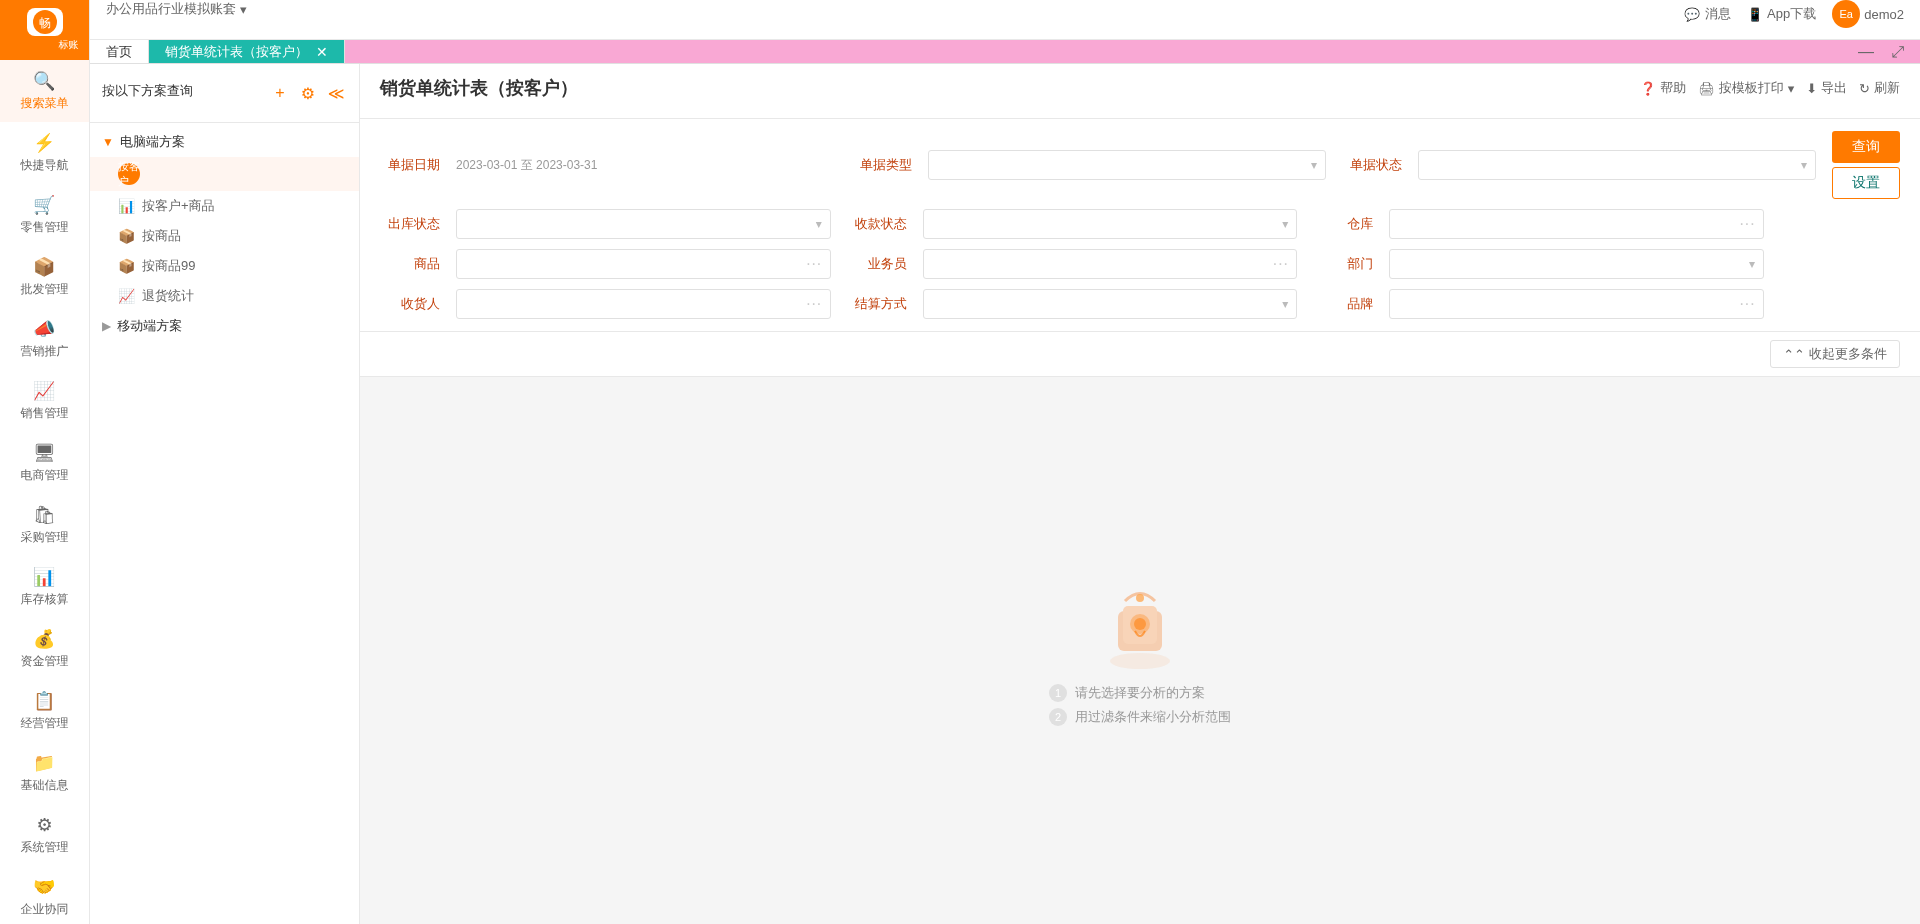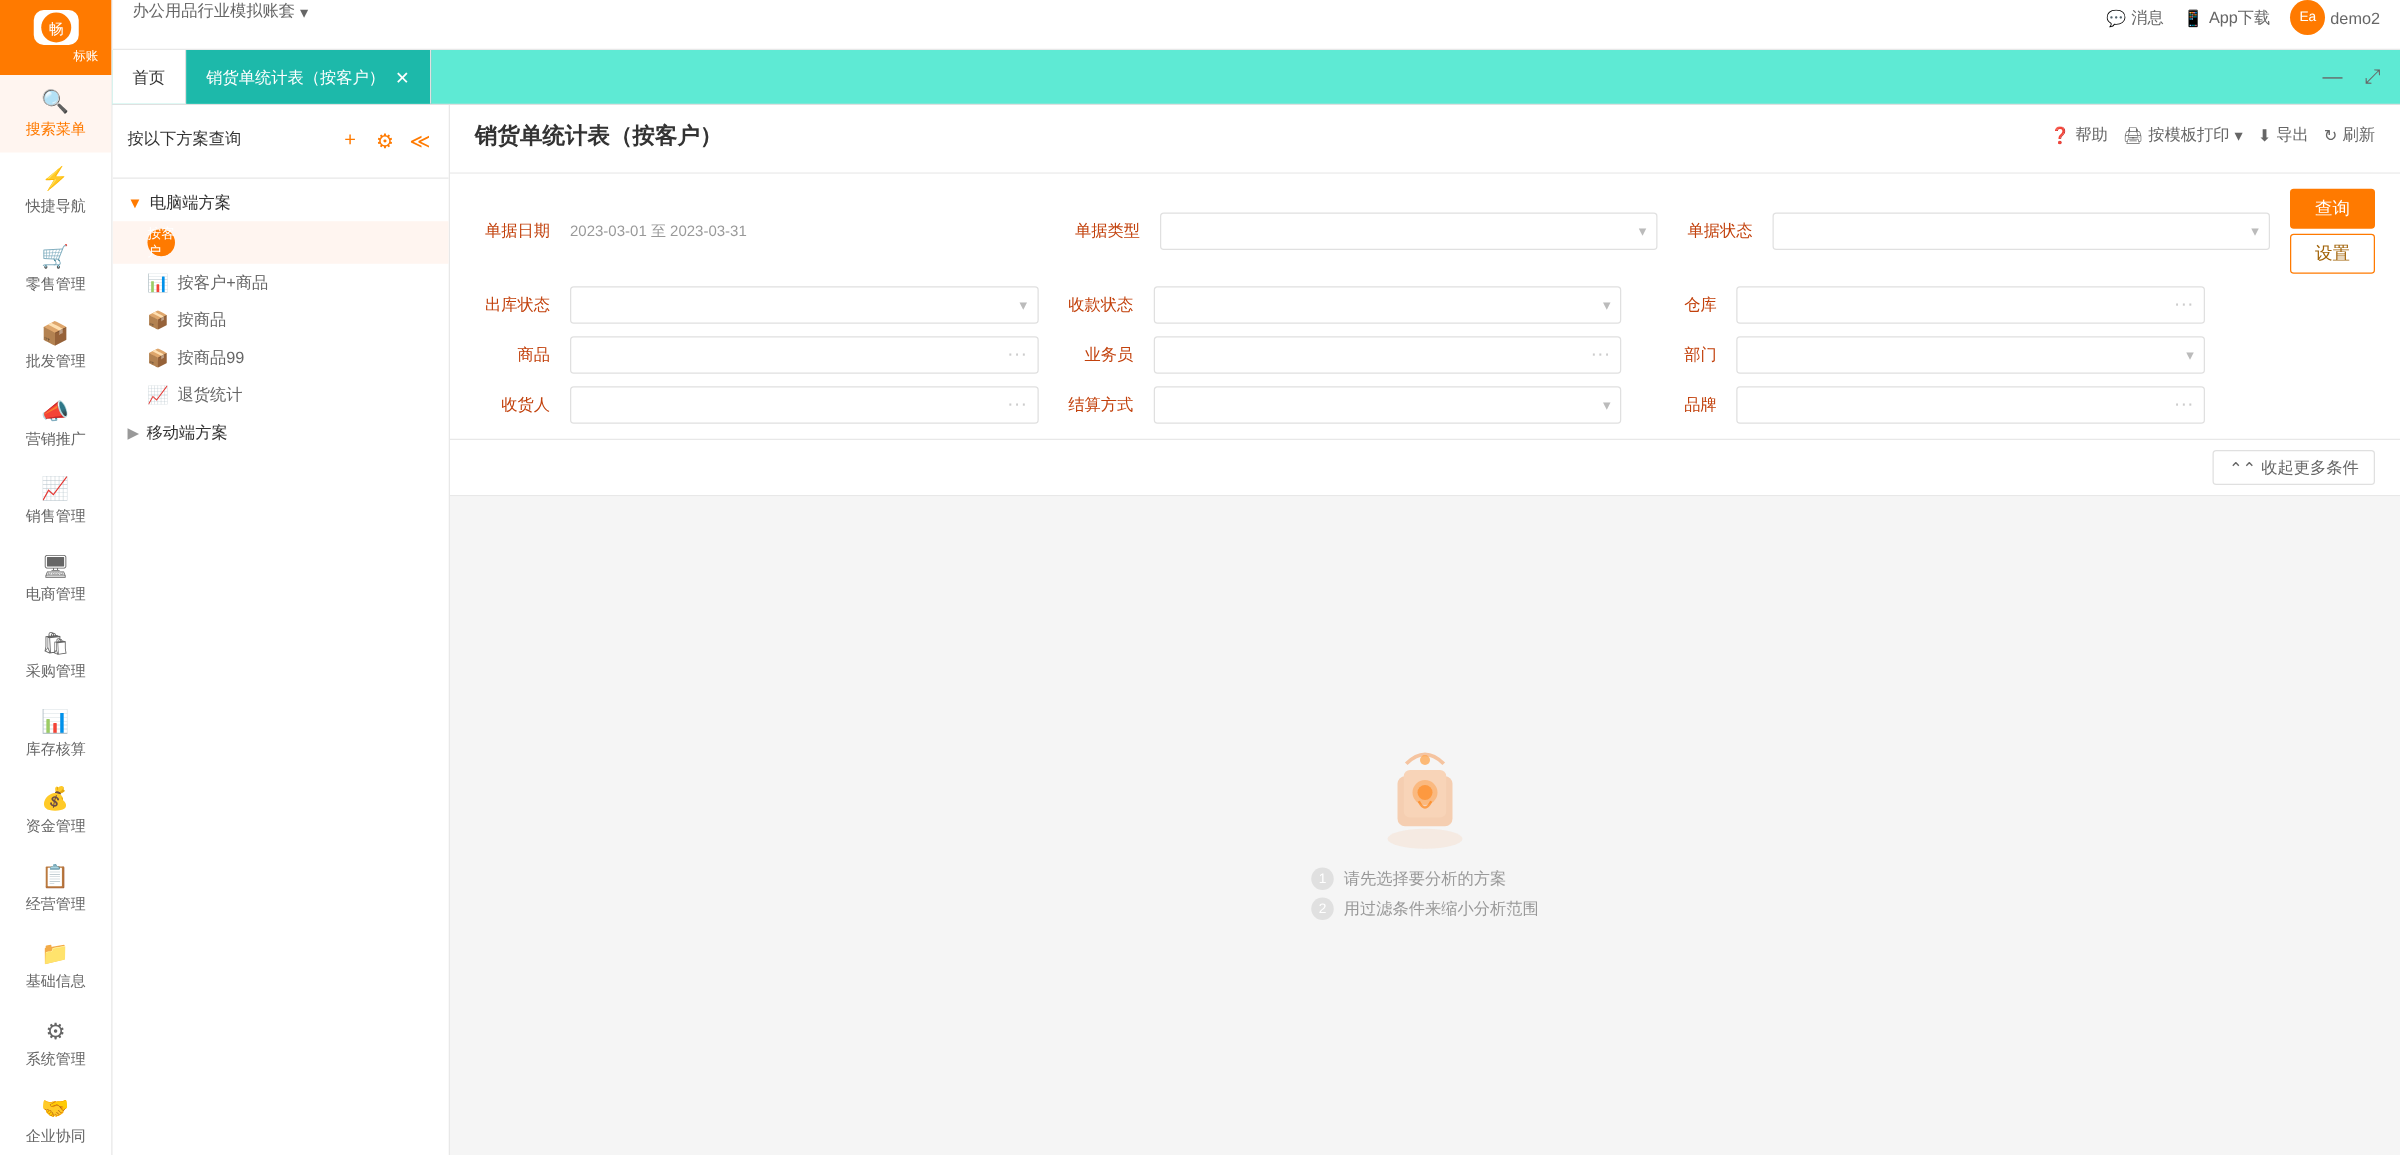--- a/index.html
+++ b/index.html
@@ -21,21 +21,21 @@
 
     
     .topbar { background: #fff; display: flex; align-items: flex-start; justify-content: space-between; padding: 0 16px; height: 40px; border-bottom: 1px solid #e8e8e8; flex-shrink: 0; }
     .topbar-left { display: flex; align-items: center; gap: 8px; color: #666; font-size: 13px; }
     .topbar-dropdown { display: flex; align-items: center; gap: 4px; cursor: pointer; }
     .topbar-right { display: flex; align-items: center; gap: 16px; font-size: 13px; color: #666; }
     .topbar-right-item { display: flex; align-items: center; gap: 4px; cursor: pointer; }
     .avatar { width: 28px; height: 28px; border-radius: 50%; background: #ff7a00; display: flex; align-items: center; justify-content: center; color: #fff; font-size: 11px; overflow: hidden; }
 
     
-    .tabbar { background: #5eead4; display: flex; align-items: center; height: 44px; flex-shrink: 0; border-bottom: 1px solid #e0e0e0; }
+    .tabbar { background: #f9a8d4; display: flex; align-items: center; height: 24px; flex-shrink: 0; border-bottom: 1px solid #e0e0e0; }
     .tab { display: flex; align-items: center; padding: 0 16px; height: 100%; cursor: pointer; font-size: 13px; color: #666; border-right: 1px solid #e0e0e0; }
     .tab.home { background: #fff; color: #333; border-bottom: none; }
     .tab.active { background: #1db9aa; color: #fff; border-bottom: none; }
     .tab-close { margin-left: 8px; color: #999; font-size: 14px; cursor: pointer; }
     .tab.active .tab-close { color: #fff; }
     .tab-actions { margin-left: auto; display: flex; align-items: center; gap: 8px; padding: 0 10px; }
     .tab-action-btn { cursor: pointer; color: #666; font-size: 16px; width: 24px; height: 24px; display: flex; align-items: center; justify-content: center; }
 
     
     .content { flex: 1; display: flex; overflow: hidden; background: #f5f5f5; }
@@ -73,21 +73,21 @@
     .date-quick-btns { display: flex; align-items: center; gap: 6px; }
     .date-btn { padding: 2px 8px; border: 1px solid #e0e0e0; border-radius: 3px; cursor: pointer; font-size: 12px; color: #666; background: #fff; }
     .date-btn.active { background: #ff7a00; color: #fff; border-color: #ff7a00; }
     .date-range-text { color: #999; font-size: 12px; }
     .filter-select { height: 30px; border: 1px solid #e0e0e0; border-radius: 3px; padding: 0 8px; font-size: 13px; color: #333; background: #fff; display: flex; align-items: center; justify-content: space-between; cursor: pointer; flex: 1; min-width: 0; }
     .filter-select-placeholder { color: #bbb; font-size: 13px; }
     .filter-input { height: 30px; border: 1px solid #e0e0e0; border-radius: 3px; padding: 0 8px; font-size: 13px; color: #333; background: #fff; display: flex; align-items: center; flex: 1; min-width: 0; }
     .filter-ellipsis { color: #ccc; font-size: 16px; cursor: pointer; }
     .filter-dropdown-icon { color: #bbb; font-size: 12px; }
     .btn-search { background: #ff7a00; color: #fff; border: none; padding: 6px 20px; border-radius: 3px; cursor: pointer; font-size: 14px; height: 32px; }
-    .btn-setting { background: #fff; color: #a16207; border: 1px solid #ff7a00; padding: 6px 14px; border-radius: 3px; cursor: pointer; font-size: 14px; height: 32px; }
+    .btn-setting { background: #fff; color: #0f766e; border: 1px solid #ff7a00; padding: 6px 14px; border-radius: 3px; cursor: pointer; font-size: 14px; height: 32px; }
 
     
     .action-bar { background: #fff; border-bottom: 1px solid #e8e8e8; padding: 8px 20px; display: flex; align-items: center; justify-content: flex-end; }
     .collapse-btn { display: flex; align-items: center; gap: 4px; color: #666; font-size: 13px; cursor: pointer; padding: 4px 12px; border: 1px solid #e0e0e0; border-radius: 3px; background: #fff; }
 
     
     .main-content { flex: 1; display: flex; flex-direction: column; align-items: center; justify-content: center; background: #f5f5f5; overflow: auto; }
     .empty-state { display: flex; flex-direction: column; align-items: center; gap: 8px; }
     .empty-icon { width: 100px; height: 100px; }
     .empty-hints { display: flex; flex-direction: column; gap: 6px; }

